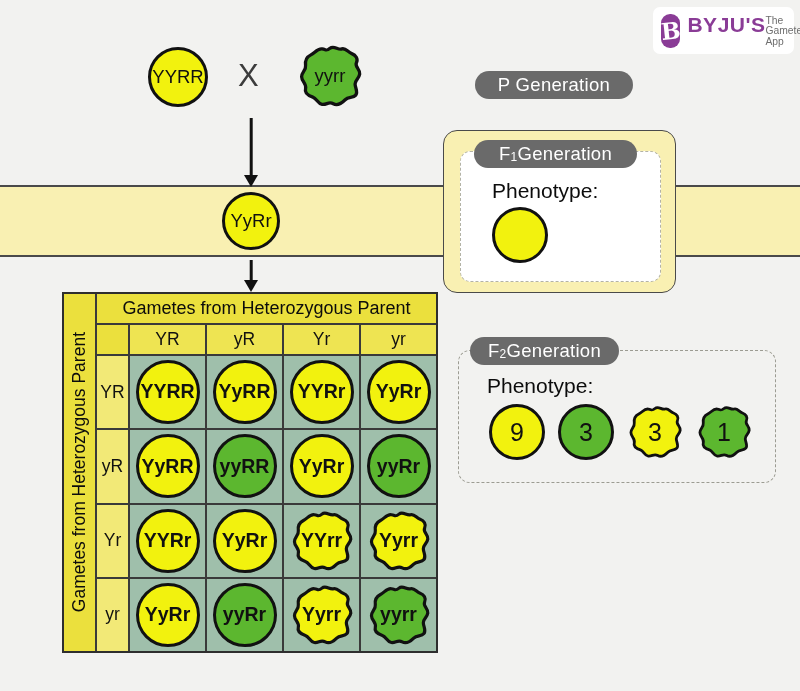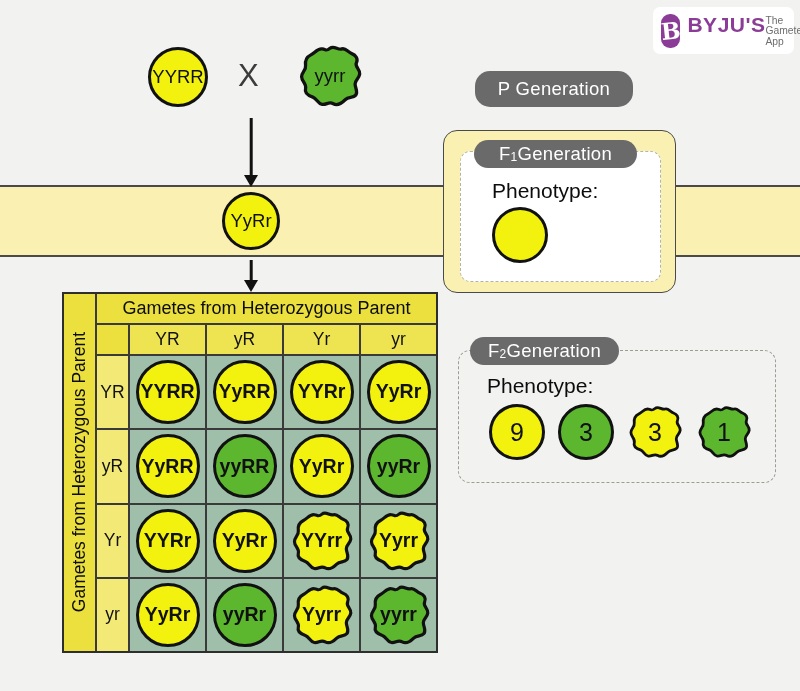--- a/index.html
+++ b/index.html
@@ -35,21 +35,21 @@
   #arrow1 .stem { top:0; height:58px; } #arrow1 .head { top:57px; }
   #arrow2 { left:244px; top:260px; width:14px; height:33px; }
   #arrow2 .stem { top:0; height:21px; } #arrow2 .head { top:20px; }
 
   
   #band { position:absolute; left:0; top:185px; width:800px; height:72px;
       background:#f9f0b2; border-top:2px solid #4a4a4a; border-bottom:2px solid #4a4a4a; z-index:1; }
   #f1-hybrid { position:absolute; left:222px; top:192px; z-index:4; }
 
   
-  #p-pill { left:475px; top:71px; width:158px; height:36px; }
+  #p-pill { left:475px; top:71px; width:158px; height:28px; }
 
   
   #f1-box { position:absolute; left:443px; top:130px; width:233px; height:163px;
       background:#f9f0b2; border:1.7px solid #4a4a4a; border-radius:14px; z-index:3; }
   #f1-inner { position:absolute; left:16px; top:20px; width:201px; height:131px;
       background:#fff; border:1.6px dashed #b3b3a6; border-radius:10px; }
   #f1-pill { left:30px; top:9px; width:163px; height:28px; }
   #f1-phenotype-label { position:absolute; left:31px; top:27px; font-size:21px; color:#0c0c0c; }
   #f1-pheno-shape { position:absolute; left:31px; top:55px; }
 

